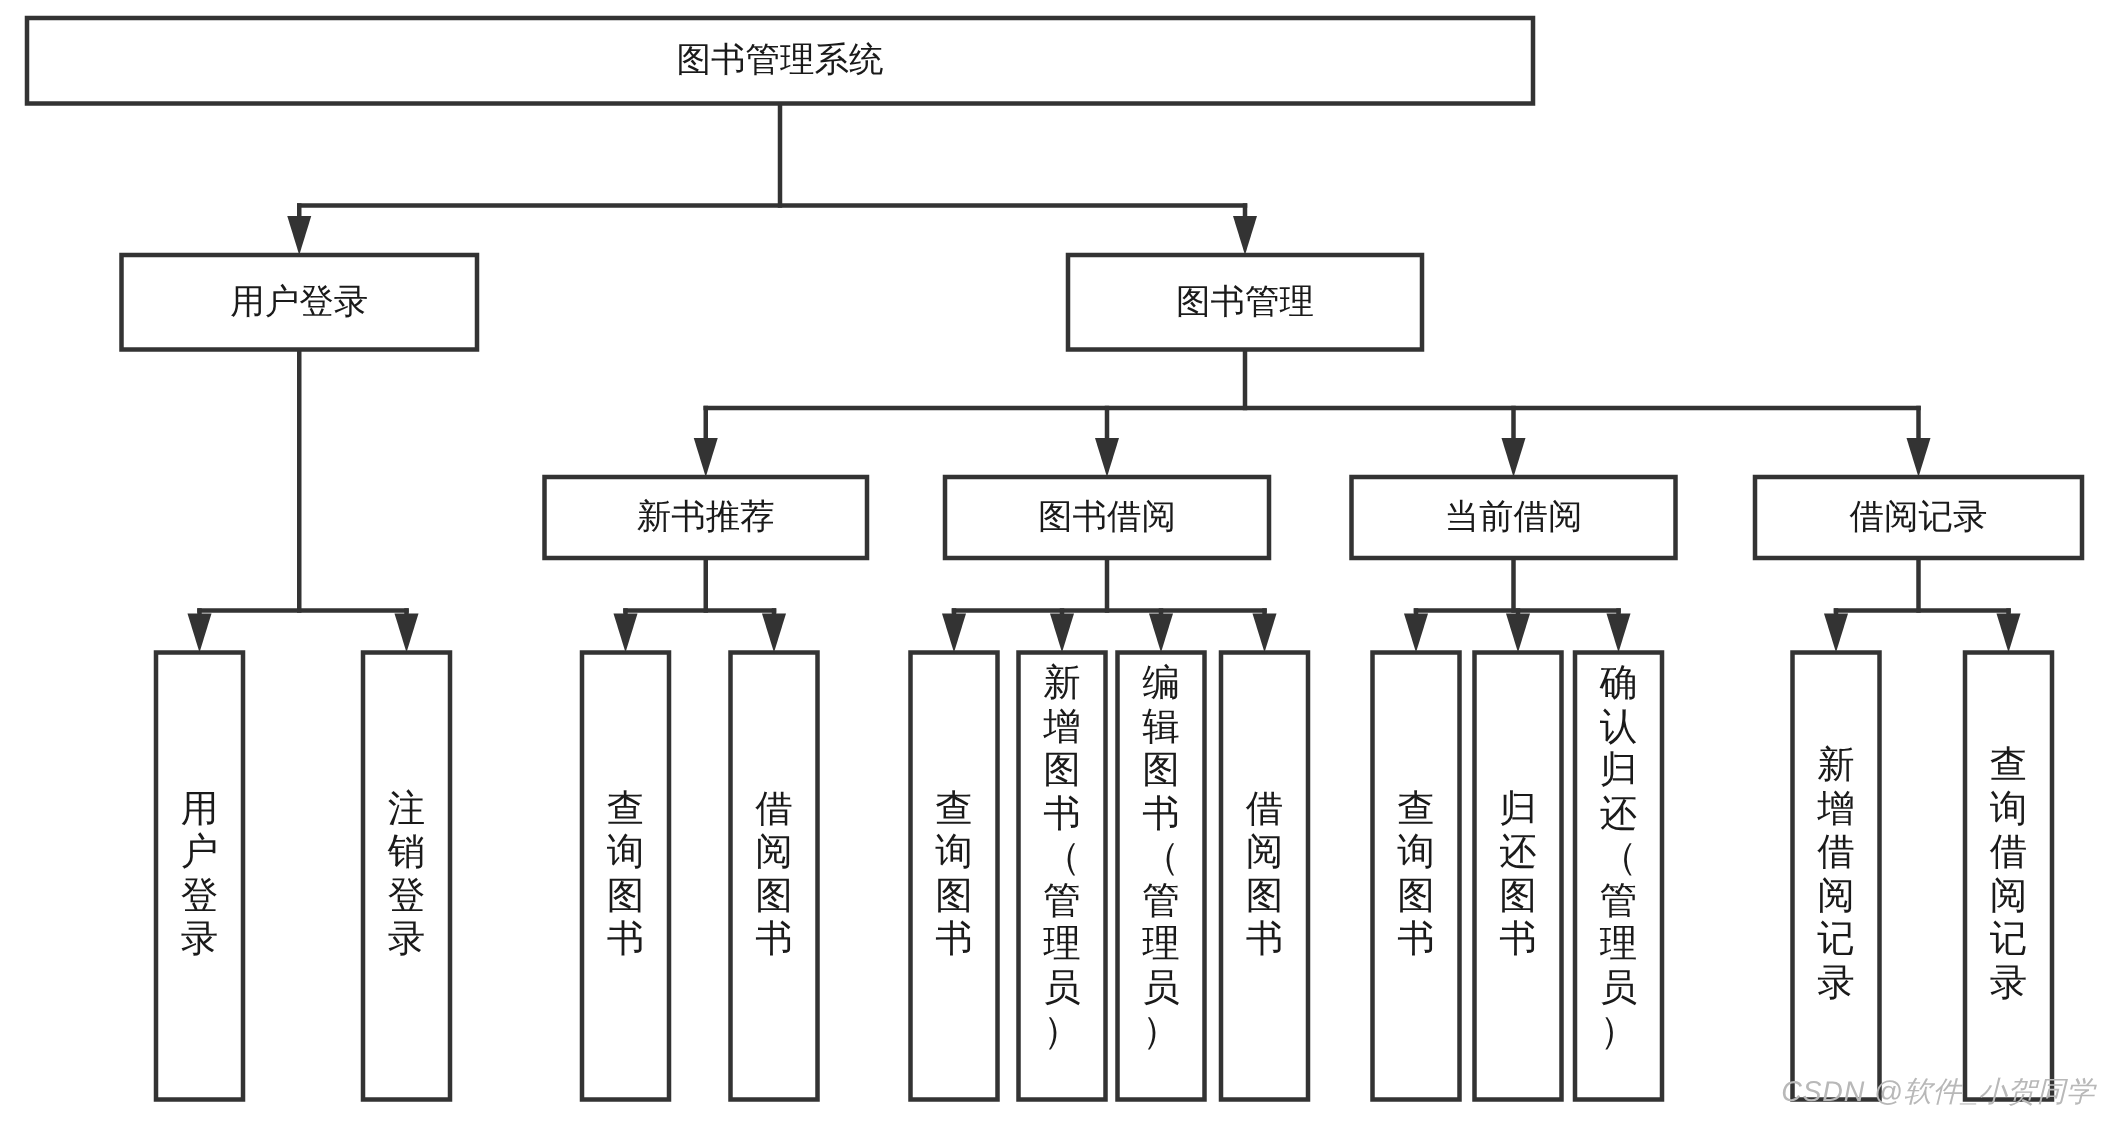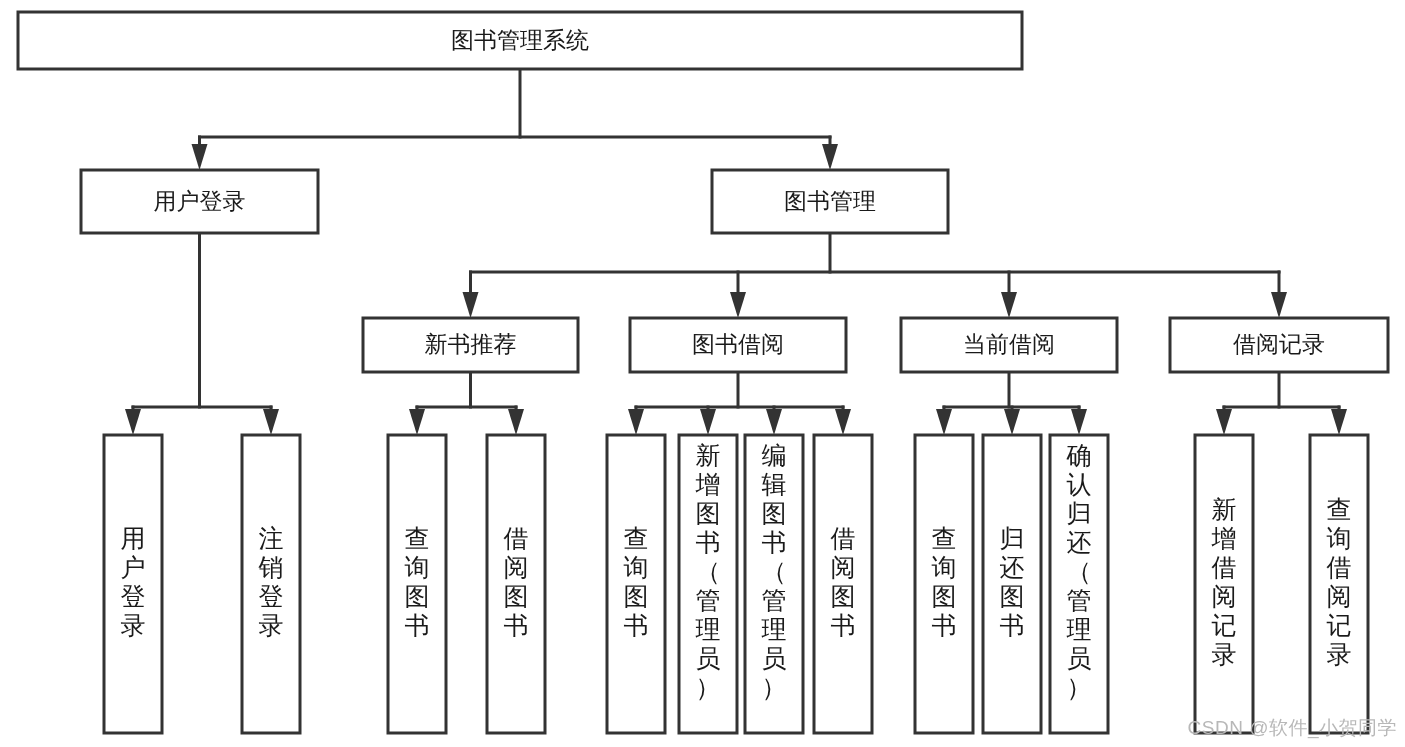--- a/index.html
+++ b/index.html
@@ -58,20 +58,21 @@
   .watermark {
     position: absolute;
     right: 8px;
     bottom: 6px;
     font-family: "Liberation Sans", "DejaVu Sans", sans-serif;
     font-size: 19px;
     color: #b8b8b8;
     white-space: nowrap;
     letter-spacing: 0.5px;
     pointer-events: none;
+    font-style: italic;
   }
 </style>
 </head>
 <body>
 
 <div id="diagram-root">
   <svg id="tree-svg" viewBox="0 0 1405 747" xmlns="http://www.w3.org/2000/svg">
     <g id="connector-layer">
         <line x1="520" y1="69" x2="520" y2="137" class="connector"></line>
         <line x1="199.5" y1="137" x2="830" y2="137" class="connector"></line>

